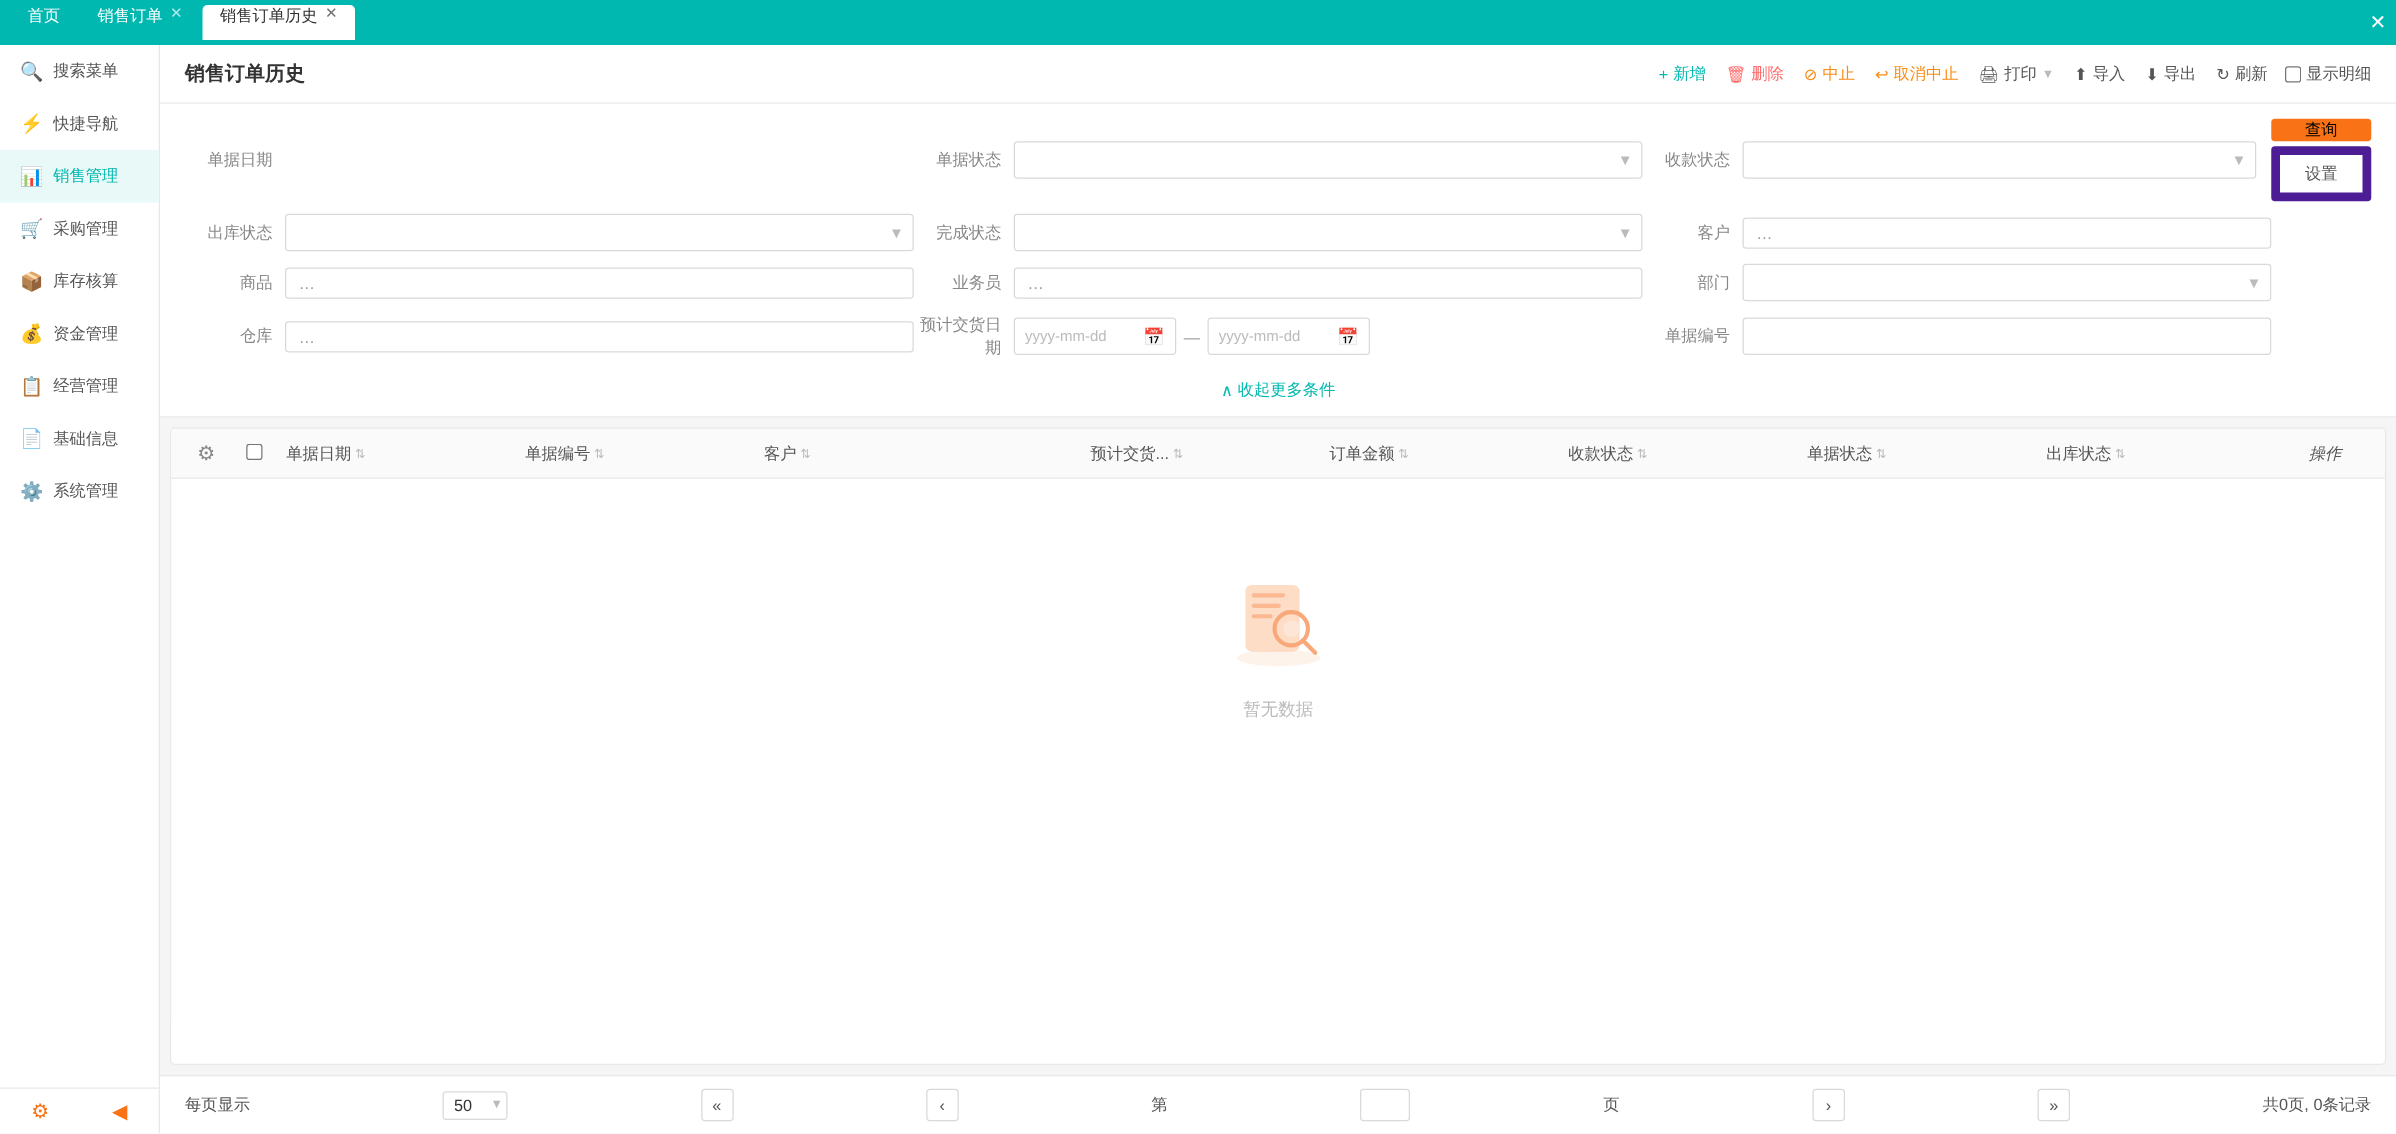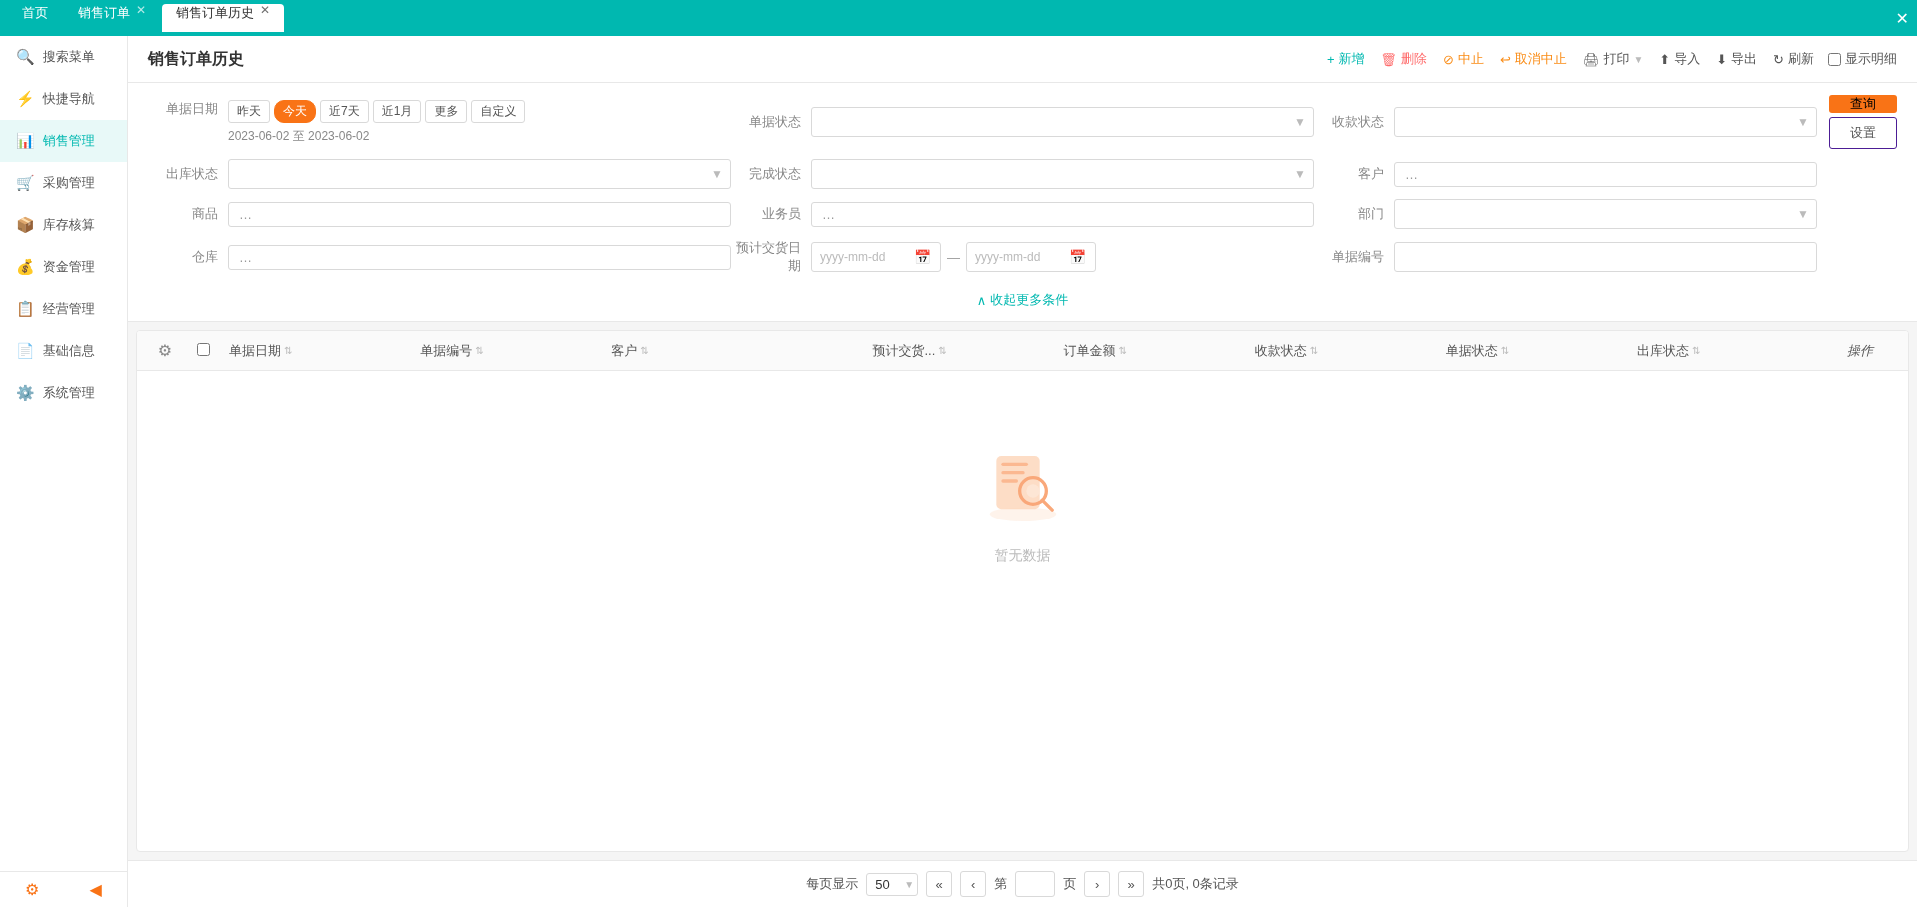--- a/index.html
+++ b/index.html
@@ -265,21 +265,21 @@
       color: #000000;
       border: none;
       border-radius: 3px;
       padding: 0 20px;
       cursor: pointer;
       font-size: 13px;
     }
     .btn-settings {
       background: #fff;
       color: #555;
-      border: 1px solid #4c1d95;
+      border: 7px solid #4c1d95;
       border-radius: 3px;
       padding: 6px 20px;
       cursor: pointer;
       font-size: 13px;
     }
 
     
     .table-area {
       flex: 1;
       overflow: auto;
@@ -347,21 +347,21 @@
       font-size: 14px;
     }
 
     
     .pagination {
       background: #fff;
       border-top: 1px solid #e8e8e8;
       padding: 10px 20px;
       display: flex;
       align-items: center;
-      justify-content: center;
+      justify-content: space-between;
       gap: 8px;
       flex-shrink: 0;
       font-size: 13px;
       color: #555;
     }
     .page-size-select {
       border: 1px solid #d9d9d9;
       border-radius: 3px;
       padding: 3px 20px 3px 8px;
       font-size: 13px;
@@ -504,31 +504,20 @@
         </label>
       </div>
     </div>
 
     <div class="filter-area">
 
       <div class="filter-row">
 
         <div style="display:flex;align-items:flex-start;flex:1;">
           <span class="filter-label">单据日期</span>
-          <div style="display:flex;flex-direction:column;gap:3px;">
-            <div class="date-quick-btns">
-              <button class="date-quick-btn">昨天</button>
-              <button class="date-quick-btn active">今天</button>
-              <button class="date-quick-btn">近7天</button>
-              <button class="date-quick-btn">近1月</button>
-              <button class="date-quick-btn">更多</button>
-              <button class="date-quick-btn">自定义</button>
-            </div>
-            <span class="date-range">2023-06-02 至 2023-06-02</span>
-          </div>
         </div>
 
         <div style="display:flex;align-items:center;flex:1;">
           <span class="filter-label">单据状态</span>
           <div class="select-wrapper" style="flex:1;">
             <select>
               <option value=""></option>
             </select>
             <span class="select-arrow">▼</span>
           </div>

